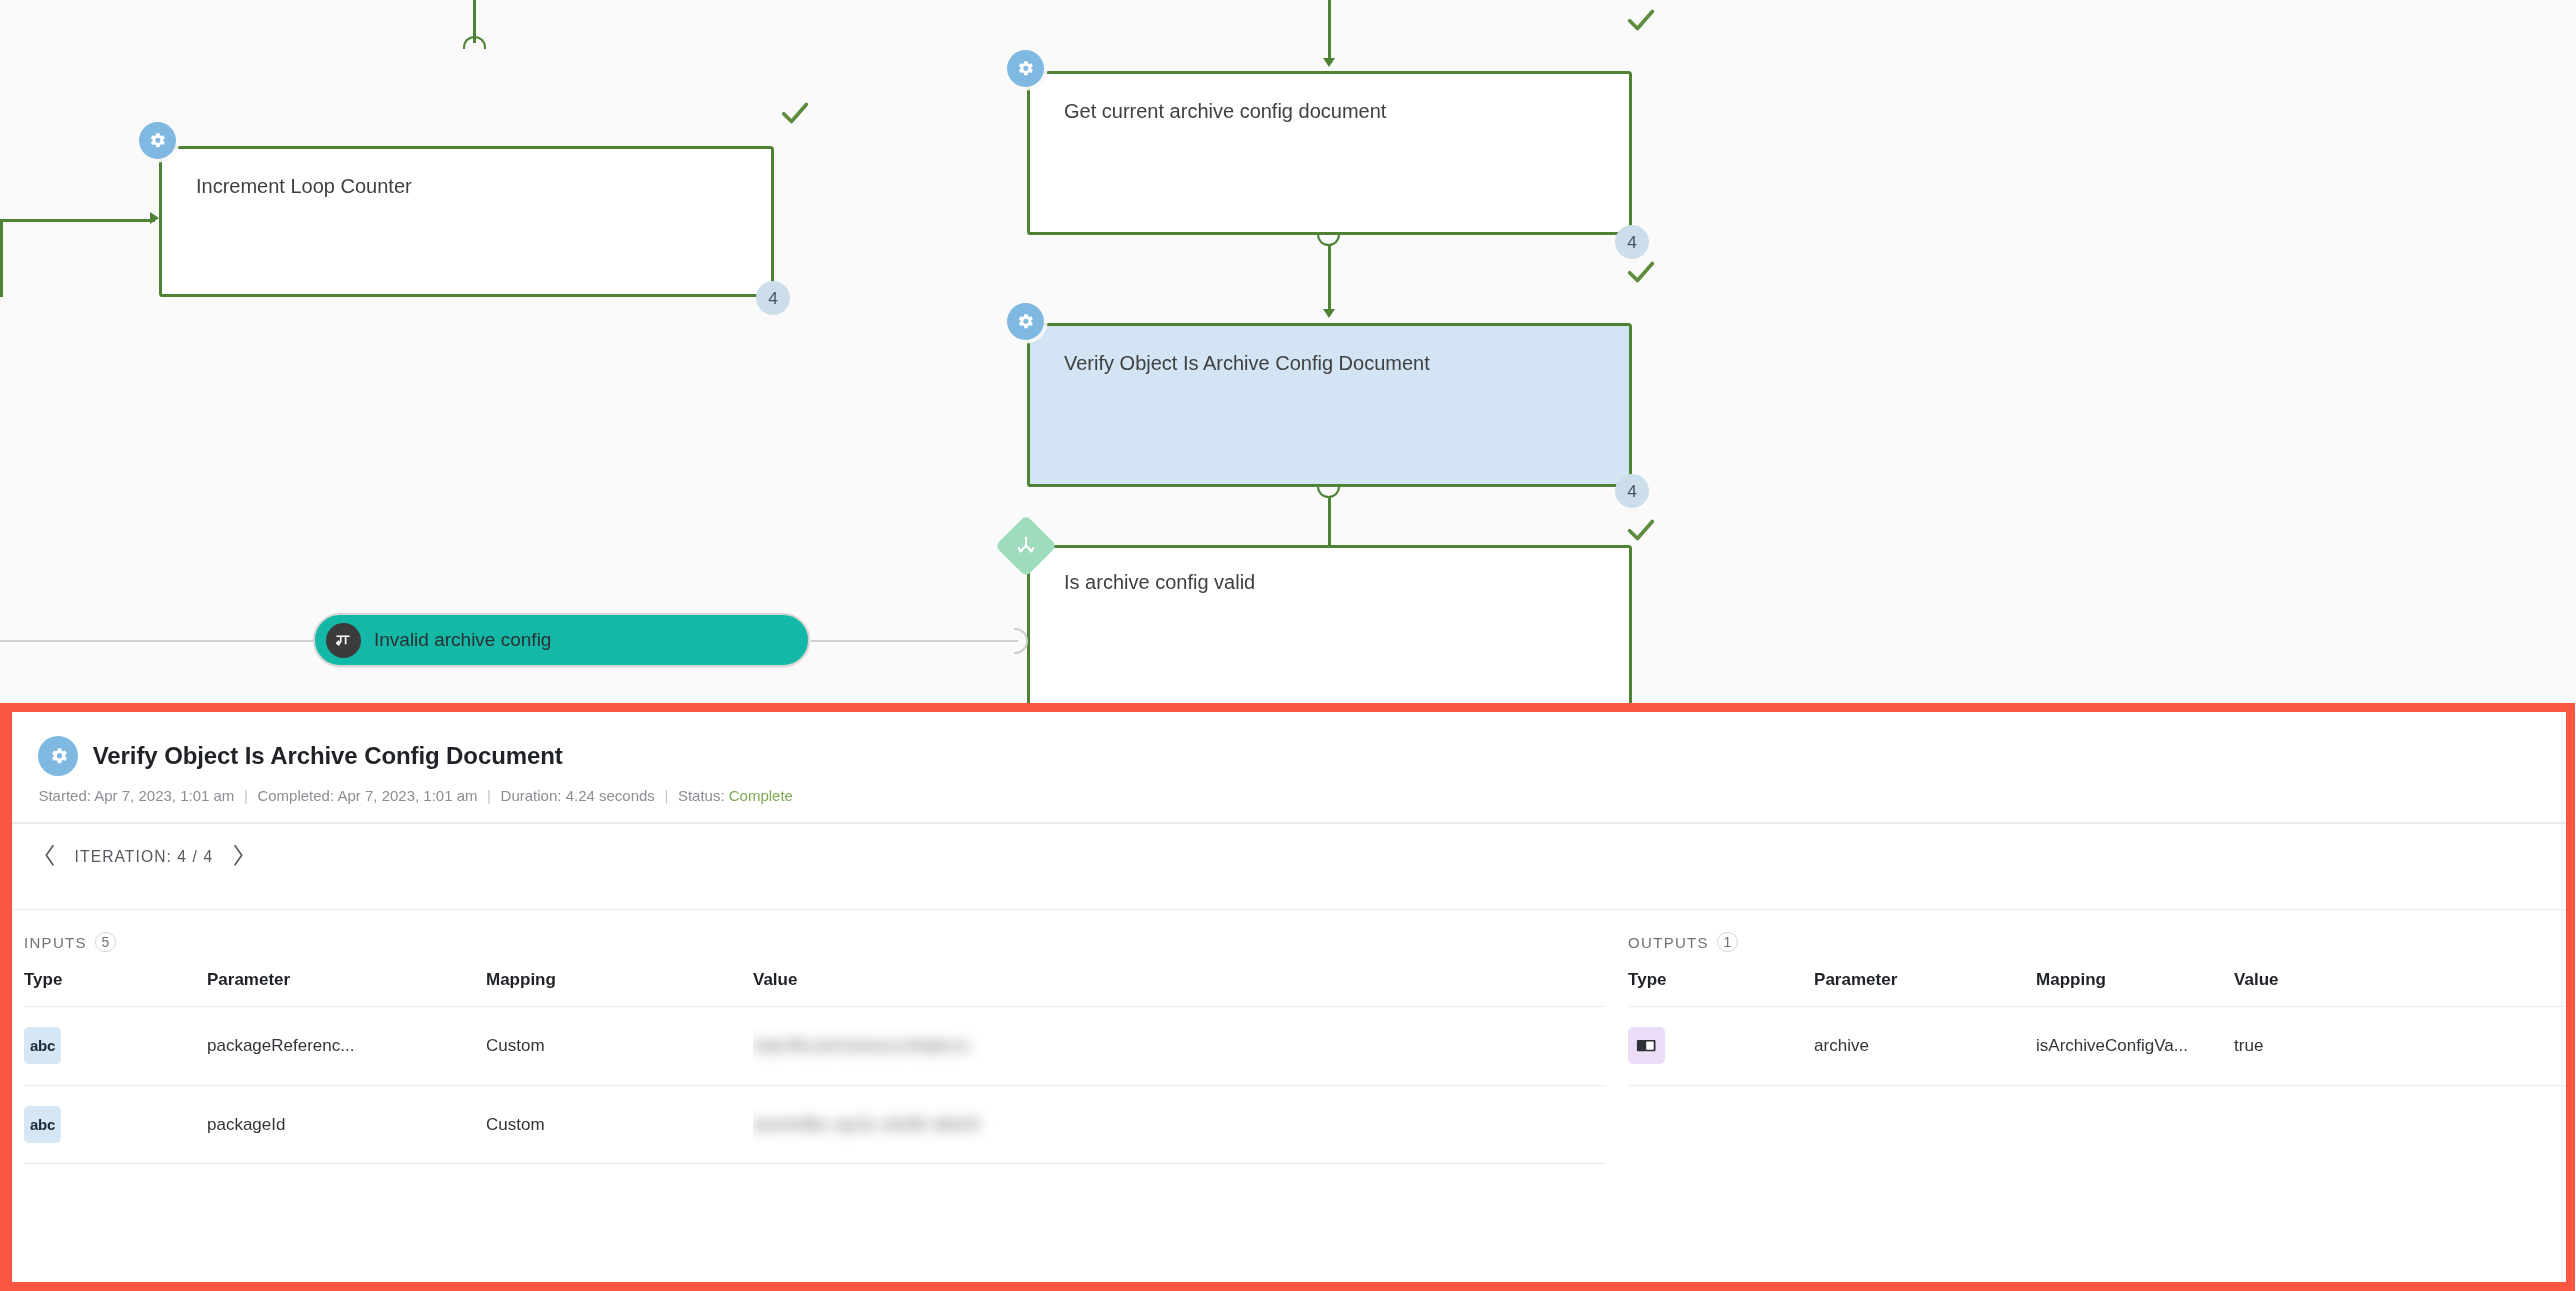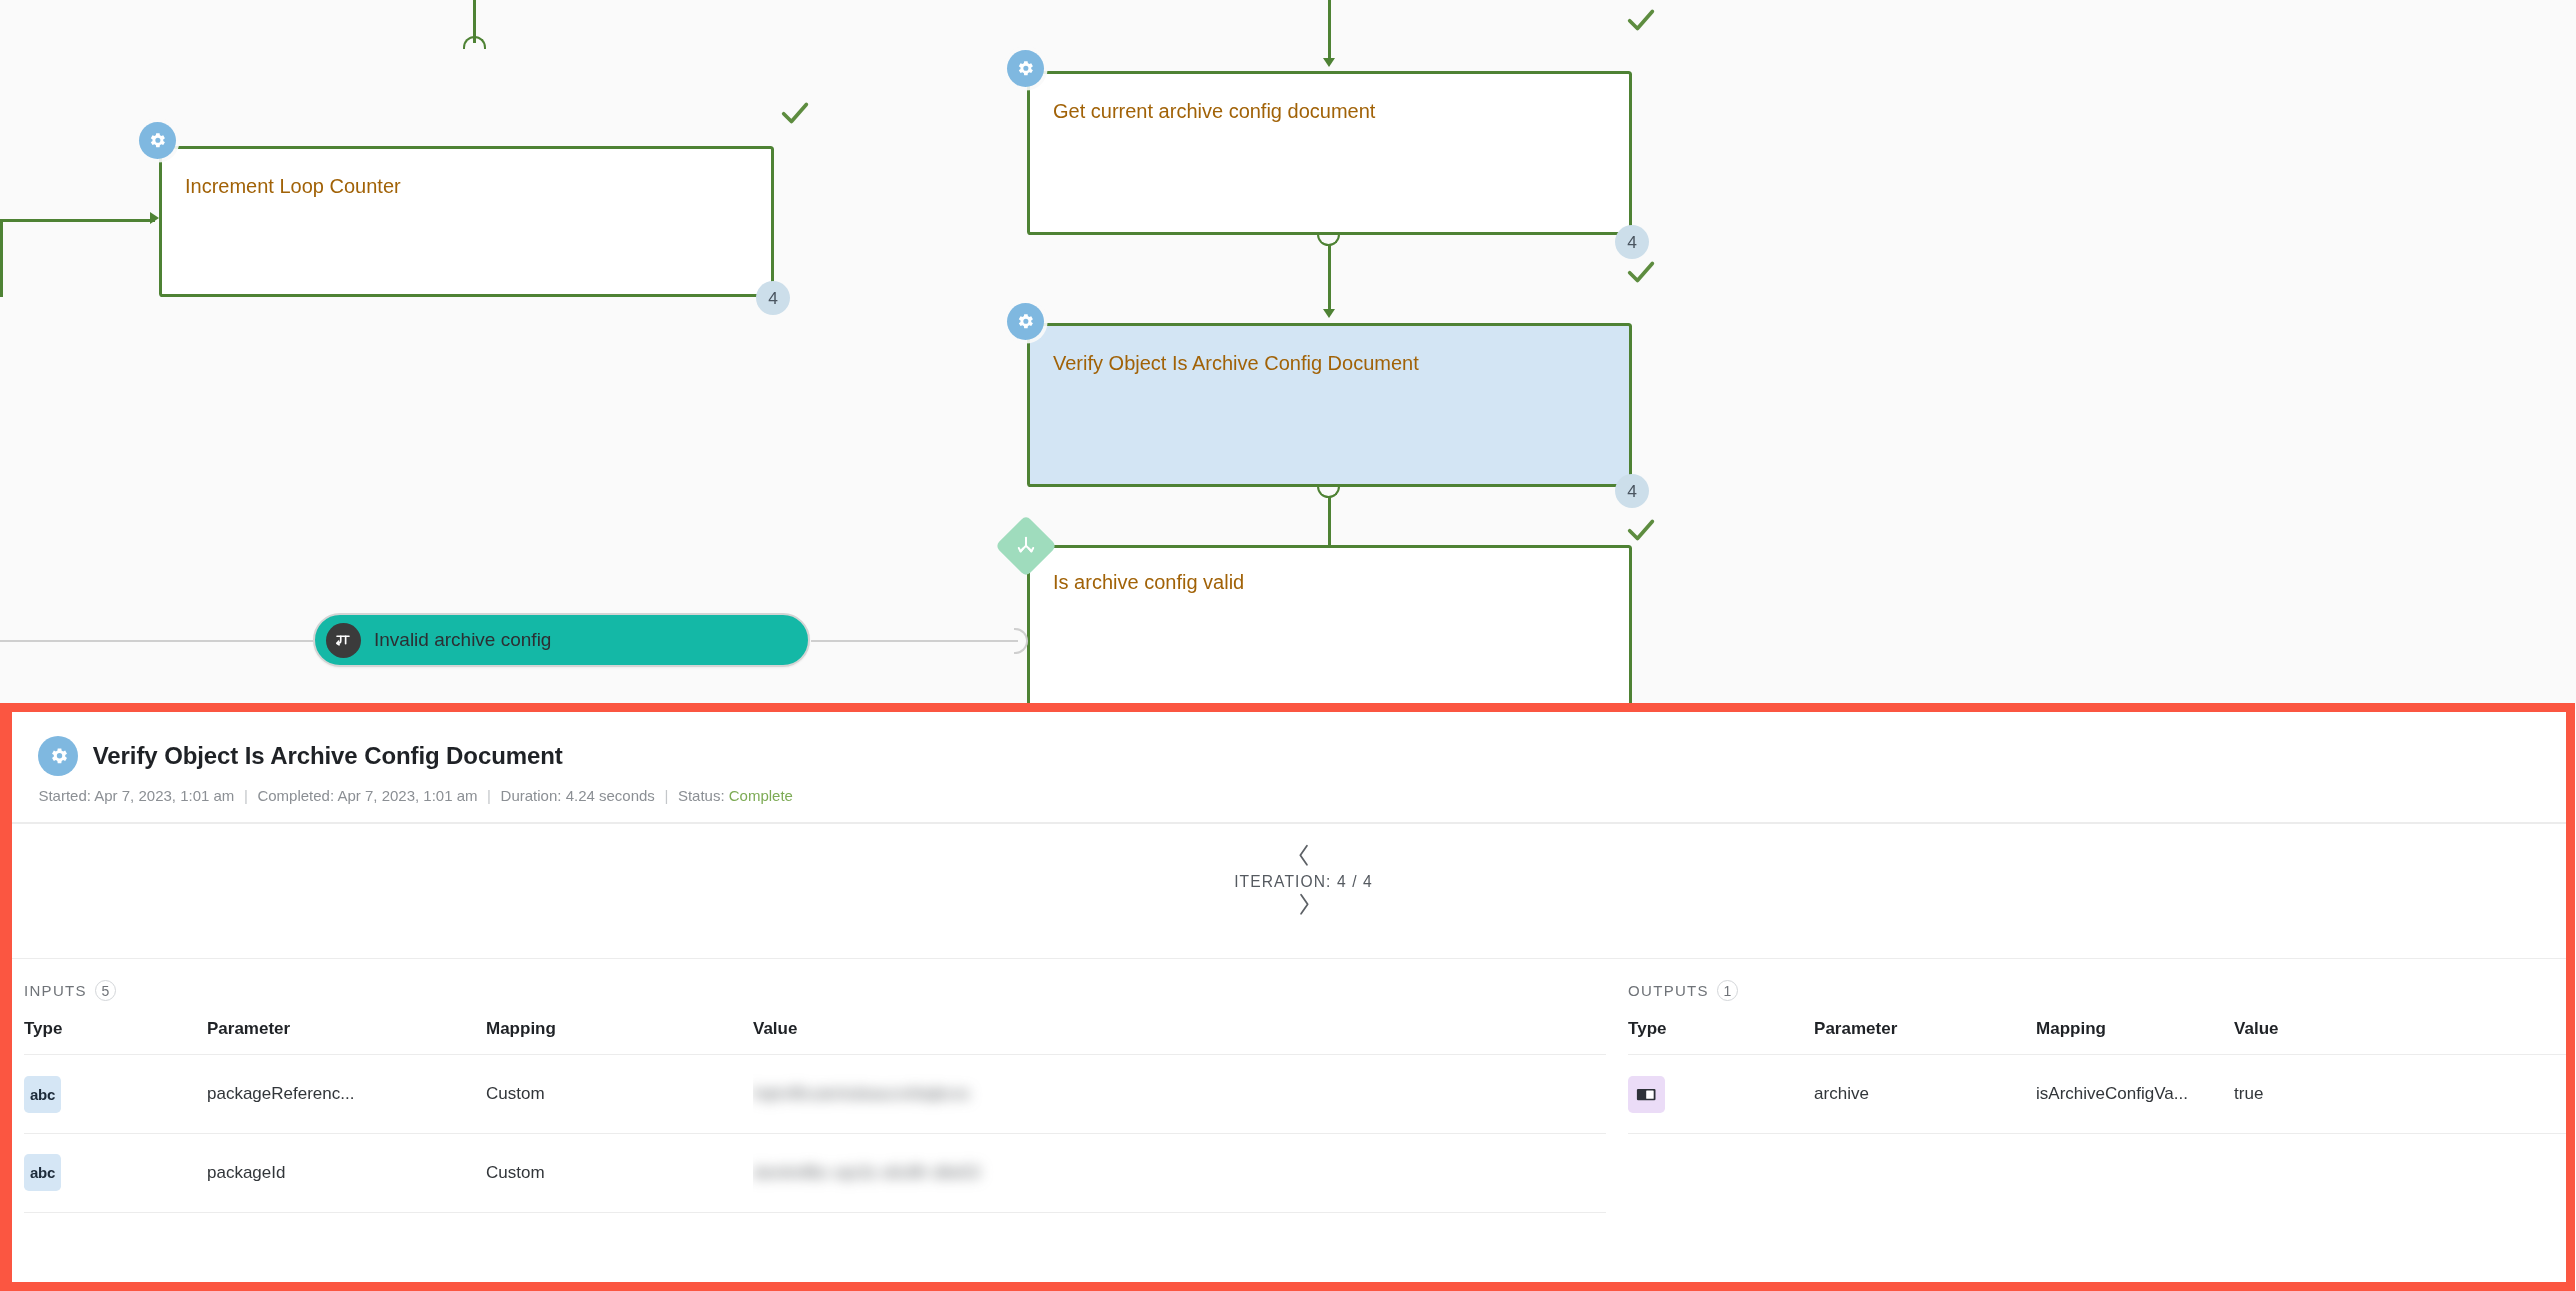--- a/index.html
+++ b/index.html
@@ -79,24 +79,24 @@
     border: 3.6px solid #4e8234;
     border-radius: 3.6px;
     background: #ffffff;
     box-sizing: border-box;
   }
   .node.selected {
     background: #d3e5f4;
   }
   .node-label {
     position: absolute;
-    left: 23px;
+    left: 34px;
     top: 26.4px;
     font-size: 20px;
-    color: #a16207;
+    color: #404040;
     font-family: "Liberation Sans", sans-serif;
     white-space: nowrap;
   }
 
   
   .node-chip {
     position: absolute;
     width: 37px; height: 37px;
     border-radius: 50%;
     background: #7fb8e0;
@@ -233,21 +233,20 @@
   .panel-rule {
     height: 1.2px;
     background: #ececec;
     margin-top: 18px;
   }
 
   .iteration-bar {
     display: flex;
     align-items: center;
     padding: 18.6px 0 18.6px 29px;
-    flex-direction: column;
   }
   .iter-arrow {
     color: #5d6166;
     font-size: 24px;
     line-height: 1;
     font-family: "Liberation Sans", sans-serif;
   }
   .iter-label {
     font-size: 15.6px;
     color: #555a60;

